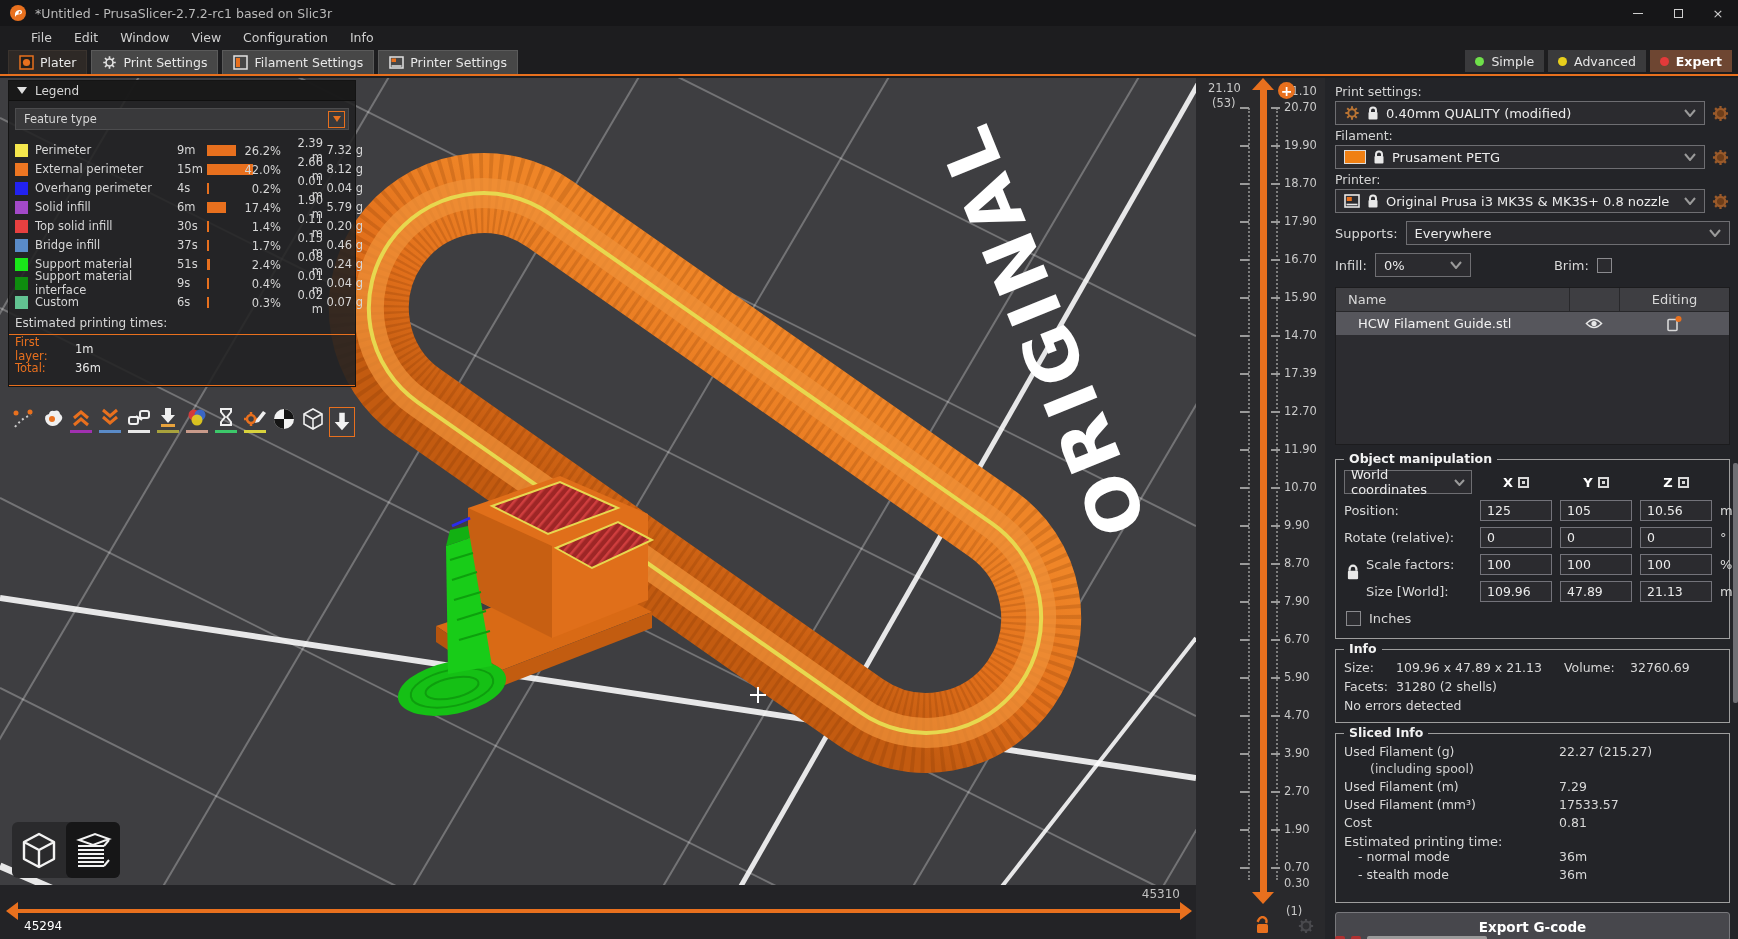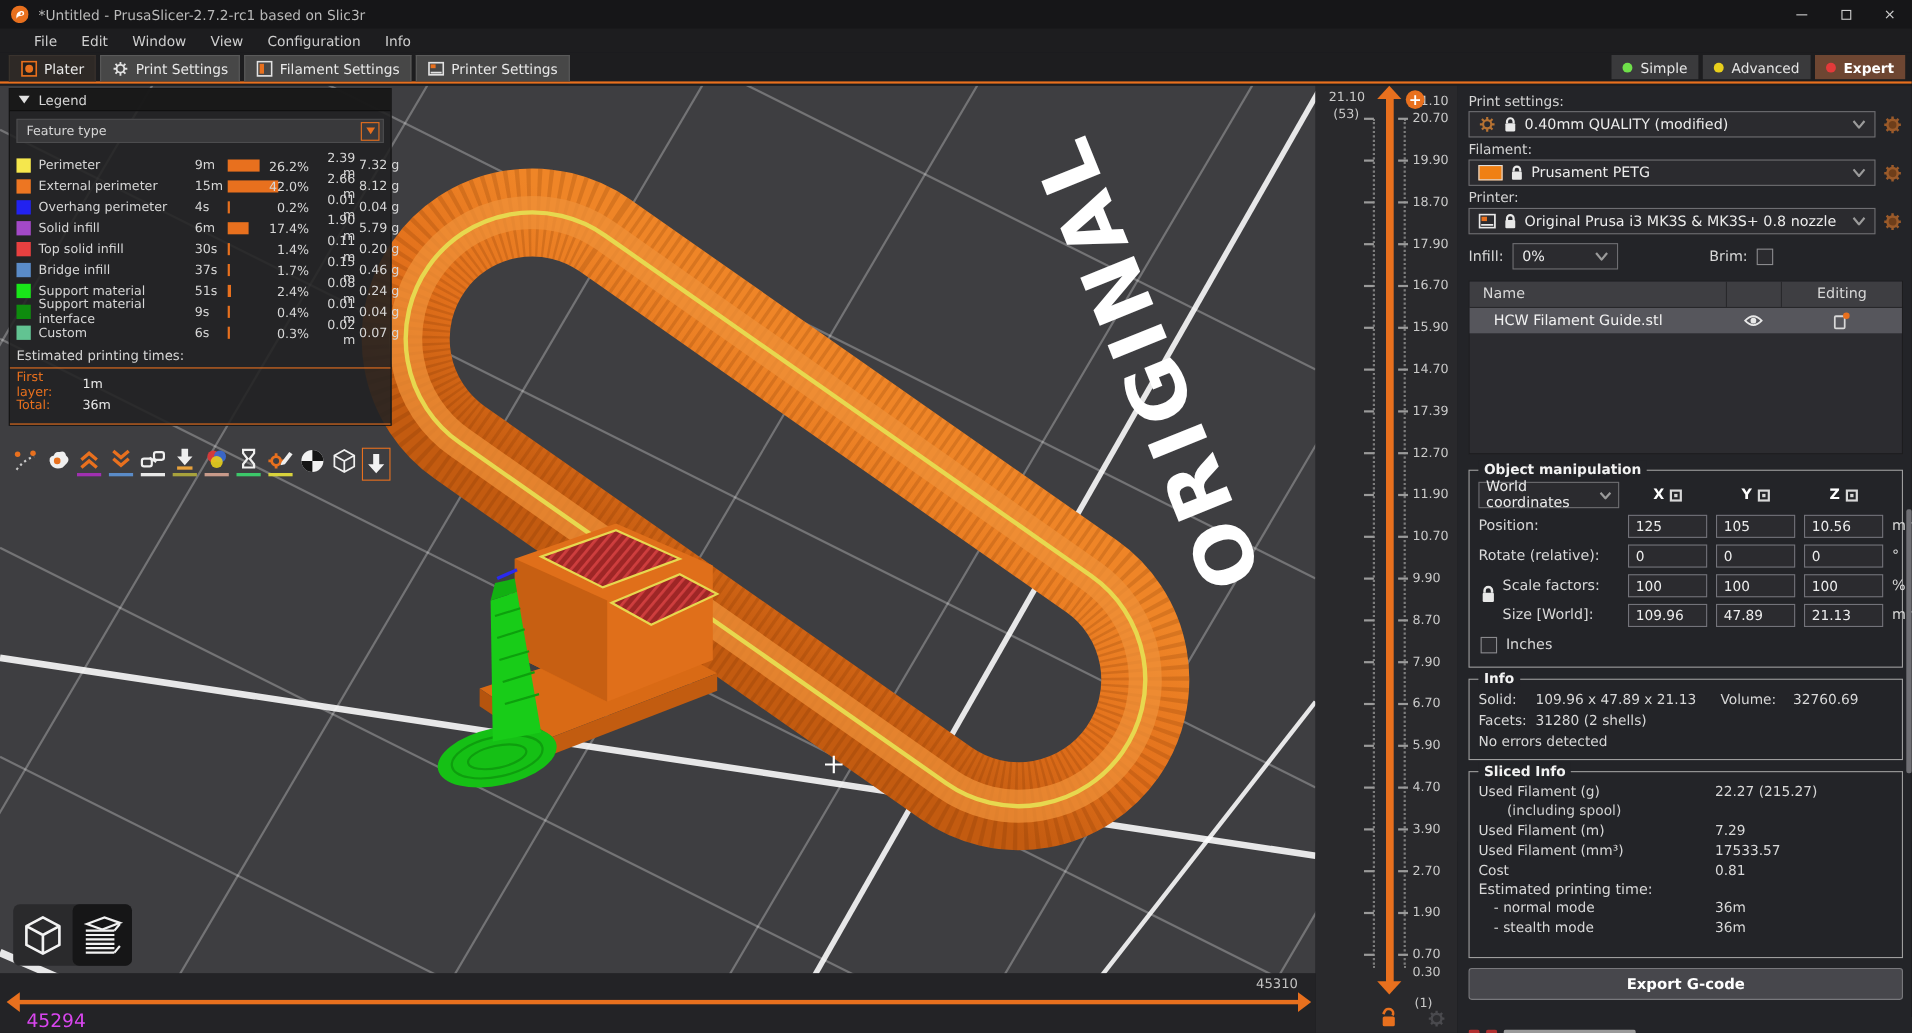--- a/index.html
+++ b/index.html
@@ -82,21 +82,21 @@
   .vs-btn{width:54px;height:56px;display:flex;align-items:center;justify-content:center;border-radius:6px;}
   .vs-btn.active{background:#161617;}
 
   
   .hslider{position:absolute;left:0;top:807px;width:1196px;height:54px;background:#232326;}
   .hs-bar{position:absolute;left:16px;top:24px;width:1164px;height:4px;background:var(--accent);}
   .hs-handle-l{position:absolute;left:6px;top:17px;width:0;height:0;
     border-top:9px solid transparent;border-bottom:9px solid transparent;border-right:12px solid var(--accent);}
   .hs-handle-r{position:absolute;left:1180px;top:17px;width:0;height:0;
     border-top:9px solid transparent;border-bottom:9px solid transparent;border-left:12px solid var(--accent);}
-  .hs-min{position:absolute;left:24px;top:34px;color:#d946ef;font-size:17px;}
+  .hs-min{position:absolute;left:24px;top:34px;color:#ffffff;font-size:12px;}
   .hs-max{position:absolute;right:16px;top:2px;color:#c2c2c2;font-size:12px;}
 
   
   .vslider{position:absolute;left:1196px;top:0;width:129px;height:861px;background:#29292c;font-size:11.5px;color:#c9c9c9;}
   .vs-cur{position:absolute;left:12px;top:3px;}
   .vs-curlayer{position:absolute;left:16px;top:18px;}
   .vs-track{position:absolute;left:64px;top:10px;width:7px;height:806px;background:var(--accent);}
   .vs-handle-top{position:absolute;left:56px;top:0px;width:0;height:0;
     border-left:11px solid transparent;border-right:11px solid transparent;border-bottom:12px solid var(--accent);}
   .vs-handle-bot{position:absolute;left:56px;top:814px;width:0;height:0;
@@ -804,20 +804,31 @@
         <span class="gear-btn">
           <svg width="17" height="17" viewBox="0 0 18 18">
               <g stroke="#9a5a2a" stroke-width="2.4" fill="#6e3e1a">
                 <circle cx="9" cy="9" r="5"></circle>
                 <path d="M9 1v3M9 14v3M1 9h3M14 9h3M3.3 3.3l2.1 2.1M12.6 12.6l2.1 2.1M14.7 3.3l-2.1 2.1M5.4 12.6l-2.1 2.1"></path>
               </g>
             </svg>
           </span>
       </div>
 
+      <div class="supports-row">
+        <span>Supports:</span>
+        <div class="sel">
+          <span>Everywhere</span>
+          <span class="chev">
+              <svg width="12" height="8">
+                <path d="M1 1 L6 7 L11 1" stroke="#9a9a9a" fill="none" stroke-width="2"></path>
+              </svg>
+            </span>
+        </div>
+      </div>
 
       <div class="infill-row">
         <span>Infill:</span>
         <div class="sel">
           <span>0%</span>
           <span class="chev">
               <svg width="12" height="8">
                 <path d="M1 1 L6 7 L11 1" stroke="#9a9a9a" fill="none" stroke-width="2"></path>
               </svg>
             </span>
@@ -905,21 +916,21 @@
         </div>
         <div class="inches-row">
           <span class="checkbox"></span>
           <span>Inches</span>
         </div>
       </div>
 
       <div class="groupbox" style="height:74px;margin-top:10px;">
         <span class="gb-title">Info</span>
         <div class="info-grid">
-          <span>Solid:</span>
+          <span>Size:</span>
           <span>109.96 x 47.89 x 21.13</span>
           <span>Volume:</span>
           <span>32760.69</span>
           <span>Facets:</span>
           <span class="full" style="grid-column:2/5">31280 (2 shells)</span>
           <span class="full">No errors detected</span>
         </div>
       </div>
 
       <div class="groupbox" style="height:170px;margin-top:10px;">

